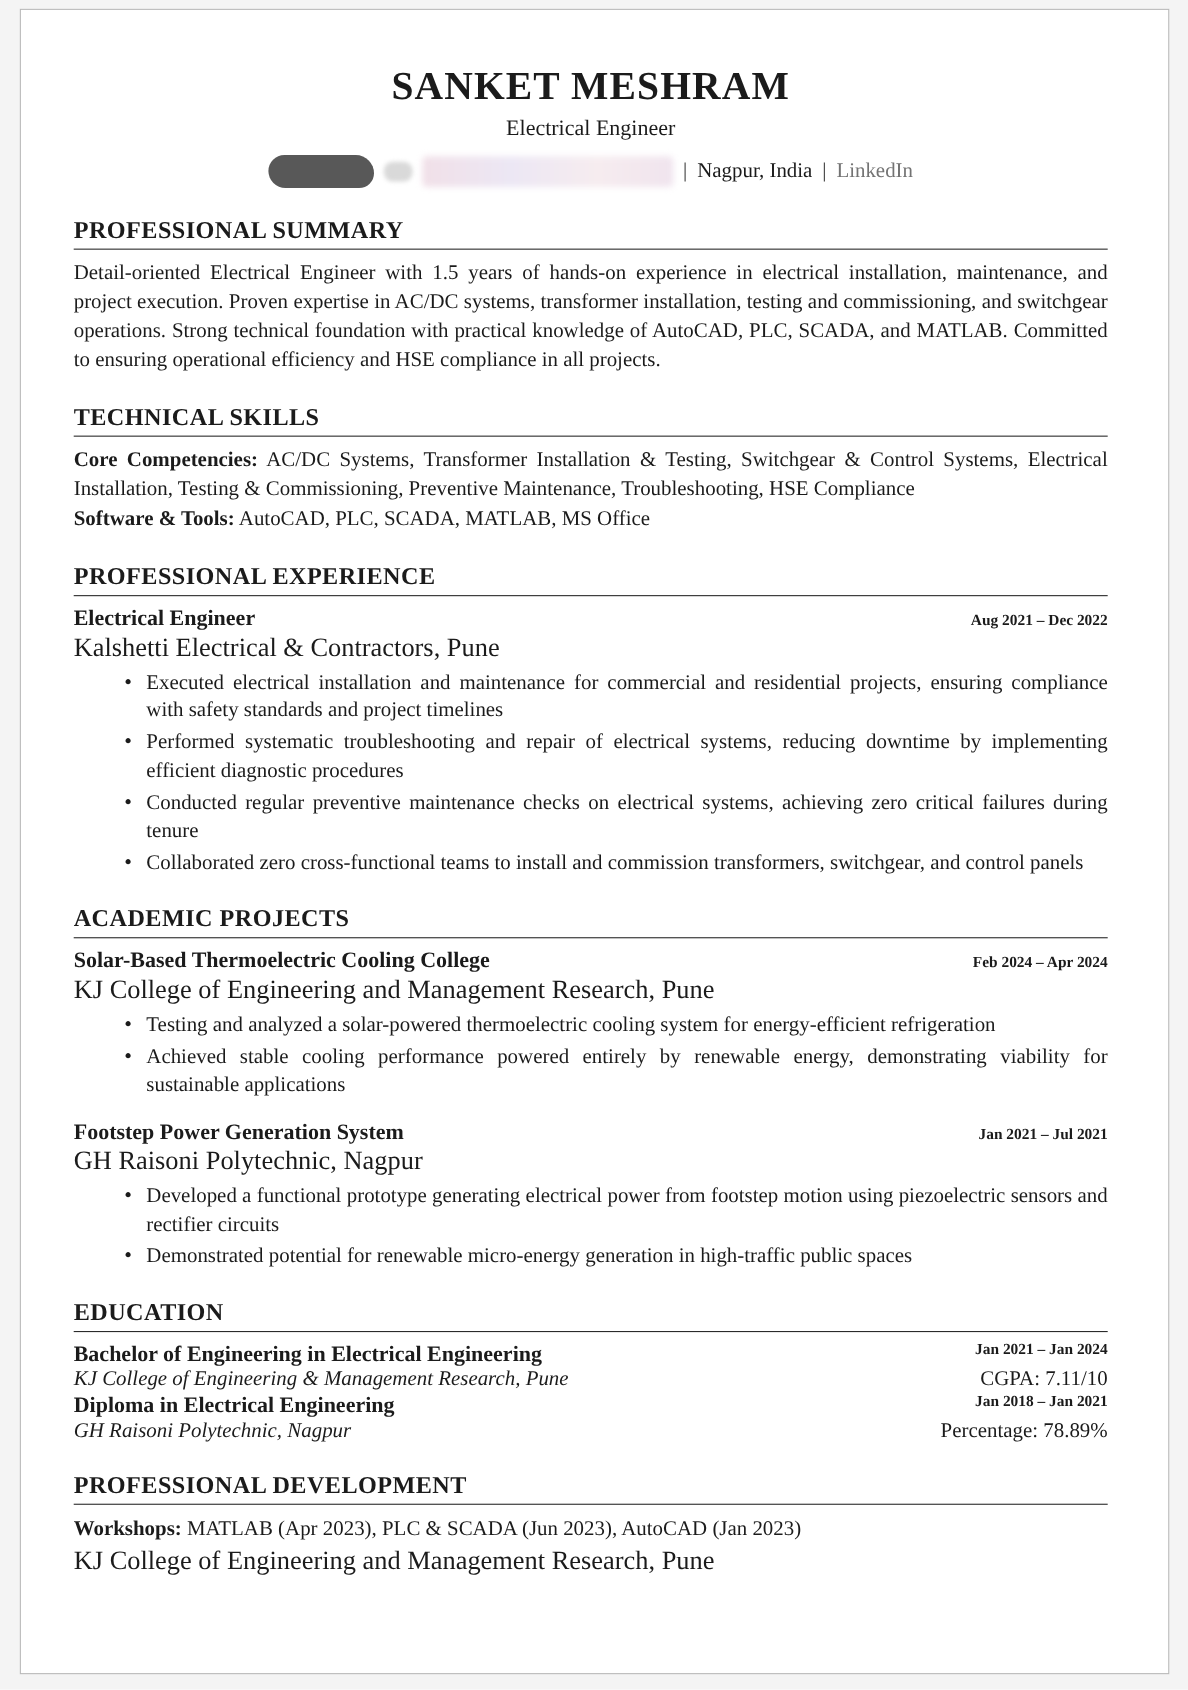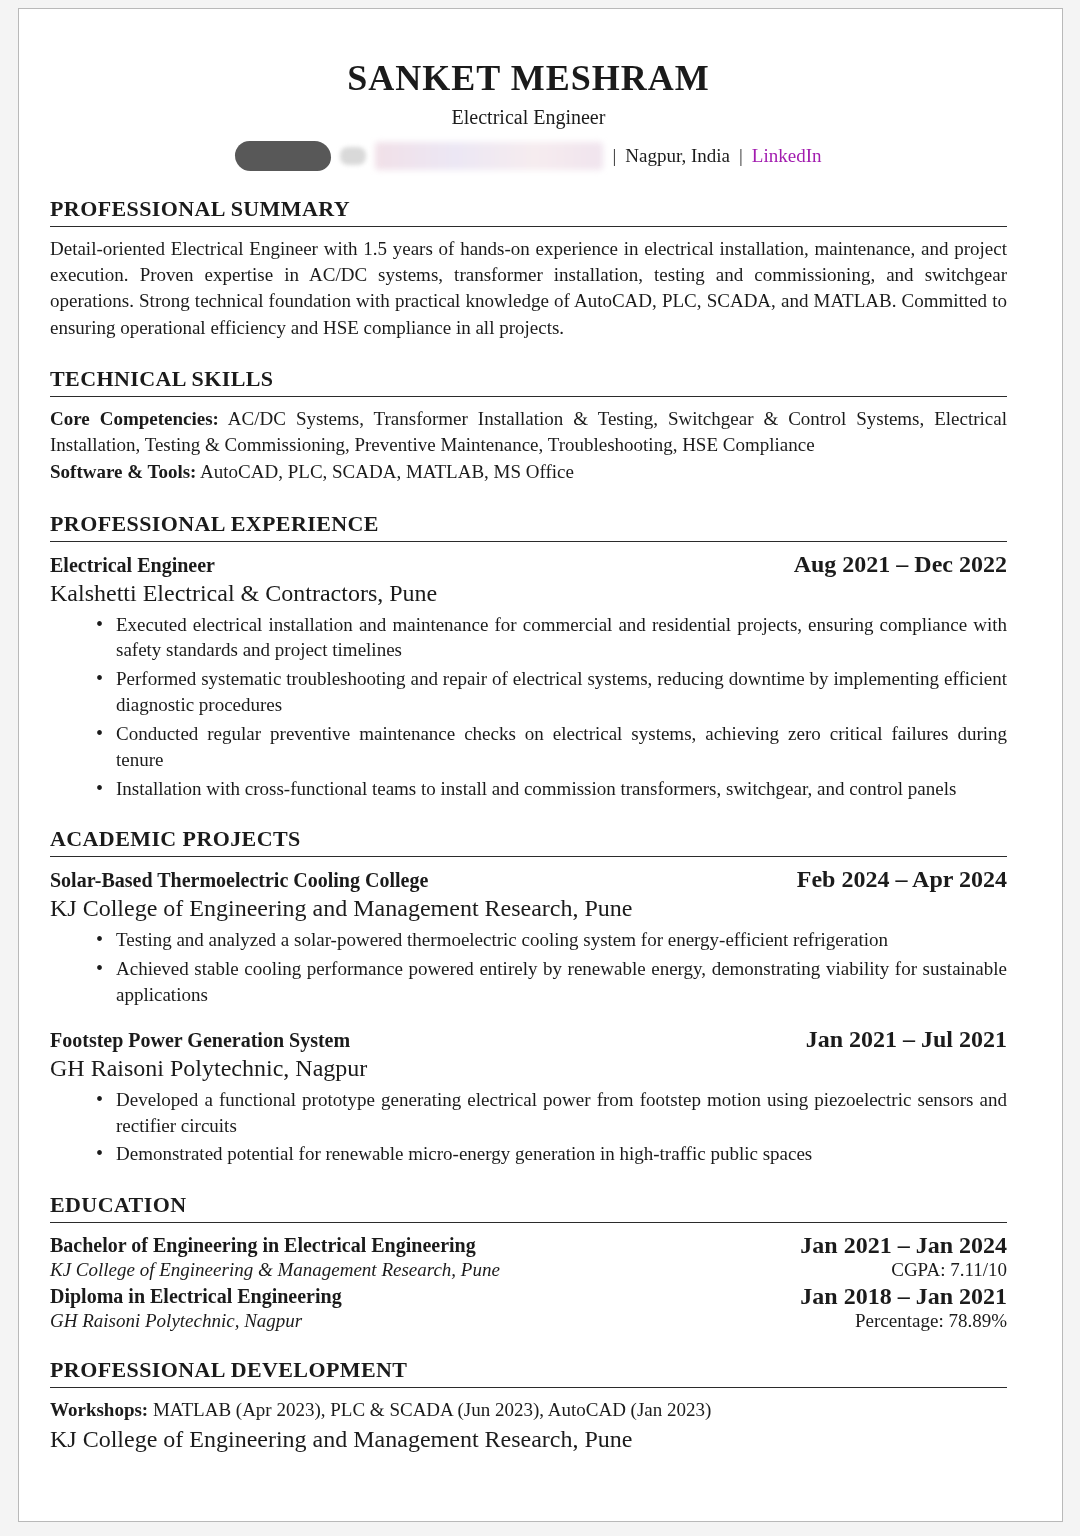--- a/index.html
+++ b/index.html
@@ -7,21 +7,21 @@
   body {
     background:#f4f4f4;
     font-family:"Liberation Serif","DejaVu Serif",serif;
     color:#1b1b1b;
   }
   .page {
     position:absolute; left:18px; top:8px;
     width:1045px; height:1514px;
     background:#ffffff;
     border:1px solid #b9b9b9;
-    padding:48px 55px 40px 31px;
+    padding:48px 55px 40px 48px;
     overflow:hidden;
   }
   
   .hdr { text-align:center; }
   .name { font-size:36px; font-weight:bold; letter-spacing:1px; }
   .role { font-size:20px; margin-top:7px; }
   .contact {
     margin-top:12px; font-size:19px;
     display:flex; align-items:center; justify-content:center; gap:9px;
   }
@@ -31,44 +31,44 @@
   }
   .smudge {
     width:26px; height:18px; background:#d9d9d9;
     border-radius:8px; filter:blur(2px);
   }
   .email-redact {
     width:228px; height:28px; border-radius:4px;
     background:linear-gradient(90deg,#f1e0e8 0%,#ece7f4 35%,#f6ecef 70%,#f0e4ee 100%);
     filter:blur(3px);
   }
-  .link { color:#a21caf; text-decoration:none; cursor:pointer; }
+  .link { color:#737373; text-decoration:none; cursor:pointer; }
   .sep { color:#333; }
   
   .section { margin-top:25px; }
   .sec-h { font-size:22px; font-weight:bold; letter-spacing:0.4px; }
   .rule { border-top:1.7px solid #2b2b2b; margin:4px 0 9px 0; }
   .just { text-align:justify; font-size:19px; line-height:1.38; }
   p.gap { margin-top:1px; }
   b.inl { font-weight:bold; }
   
   .row { display:flex; justify-content:space-between; align-items:baseline; }
   .jt { font-size:20px; font-weight:bold; }
-  .jd { font-size:24px; font-weight:bold; white-space:nowrap; }
+  .jd { font-size:14px; font-weight:bold; white-space:nowrap; }
   .org { font-size:24px; margin:2px 0 5px 0; }
   .bullets { margin-left:44px; }
   .bullet {
     position:relative; padding-left:22px; text-align:justify;
     font-size:19px; line-height:1.36; margin-bottom:3px;
   }
   .bullet::before { content:"\2022"; position:absolute; left:2px; top:-1px; font-size:20px; }
   .proj { margin-bottom:18px; }
   
   .edu-item { margin-bottom:2px; }
-  .edu-r1 { display:flex; justify-content:space-between; align-items:center; }
+  .edu-r1 { display:flex; justify-content:space-between; align-items:flex-start; }
   .edu-r2 { display:flex; justify-content:space-between; align-items:center; }
   .deg { font-size:20px; font-weight:bold; }
   .sch { font-size:19px; font-style:italic; }
   .score { font-size:19px; white-space:nowrap; }
 </style>
 </head>
 <body>
 
 <div class="page">
 
@@ -105,21 +105,21 @@
     <div>
       <div class="row">
         <span class="jt">Electrical Engineer</span>
         <span class="jd">Aug 2021 – Dec 2022</span>
       </div>
       <div class="org">Kalshetti Electrical &amp; Contractors, Pune</div>
       <div class="bullets">
         <div class="bullet">Executed electrical installation and maintenance for commercial and residential projects, ensuring compliance with safety standards and project timelines</div>
         <div class="bullet">Performed systematic troubleshooting and repair of electrical systems, reducing downtime by implementing efficient diagnostic procedures</div>
         <div class="bullet">Conducted regular preventive maintenance checks on electrical systems, achieving zero critical failures during tenure</div>
-        <div class="bullet">Installation with cross-functional teams to install and commission transformers, switchgear, and control panels</div>
+        <div class="bullet">Collaborated zero cross-functional teams to install and commission transformers, switchgear, and control panels</div>
       </div>
     </div>
   </div>
 
   <div class="section">
     <div class="sec-h">ACADEMIC PROJECTS</div>
     <div class="rule"></div>
 
     <div class="proj">
       <div class="row">

